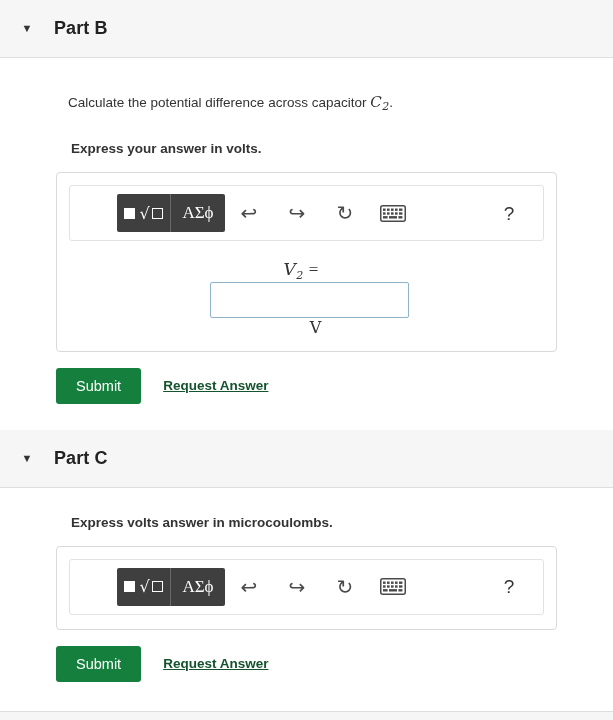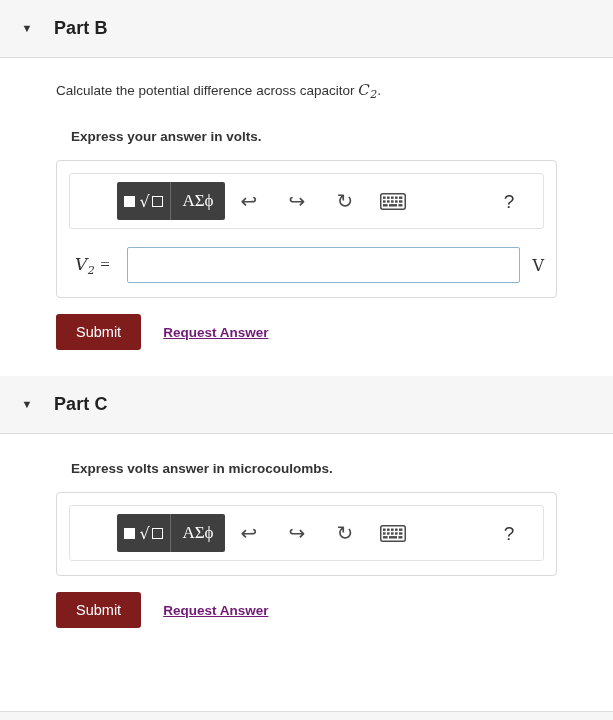--- a/index.html
+++ b/index.html
@@ -49,21 +49,21 @@
     color: #222222;
     letter-spacing: 0.1px;
   }
 
   
   .part-body {
     padding: 0 0 0 0;
     background: #ffffff;
   }
   .prompt {
-    margin: 0;
+    margin: 12px;
     padding: 22px 56px 0 56px;
     font-size: 13.5px;
     color: #333333;
     line-height: 1.4;
   }
   .instruction {
     margin: 15px;
     padding: 12px 56px 0 56px;
     font-size: 13.5px;
     font-weight: bold;
@@ -178,20 +178,21 @@
   .kbd-icon svg {
     display: block;
     margin: 0 auto;
   }
 
   .input-row {
     display: flex;
     align-items: center;
     margin-top: 18px;
     padding-left: 6px;
+    flex-direction: column;
   }
   .var-label {
     width: 52px;
     flex: 0 0 auto;
     font-family: "DejaVu Serif", "Liberation Serif", serif;
     font-style: italic;
     font-size: 17px;
     color: #333333;
     white-space: nowrap;
   }
@@ -223,32 +224,32 @@
     padding-left: 12px;
   }
 
   
   .submit-row {
     display: flex;
     align-items: center;
     padding: 16px 0 0 56px;
   }
   .submit-btn {
-    background: #7f1d1d;
+    background: #15803d;
     color: #ffffff;
     border: none;
     border-radius: 3px;
     font-size: 14.5px;
     font-family: "Liberation Sans", sans-serif;
     padding: 10px 20px;
     cursor: pointer;
   }
   .request-link {
     margin-left: 22px;
-    color: #701a75;
+    color: #14532d;
     font-size: 13.5px;
     font-weight: bold;
     text-decoration: underline;
     cursor: pointer;
   }
 
   .section-gap {
     height: 26px;
     background: #ffffff;
   }

